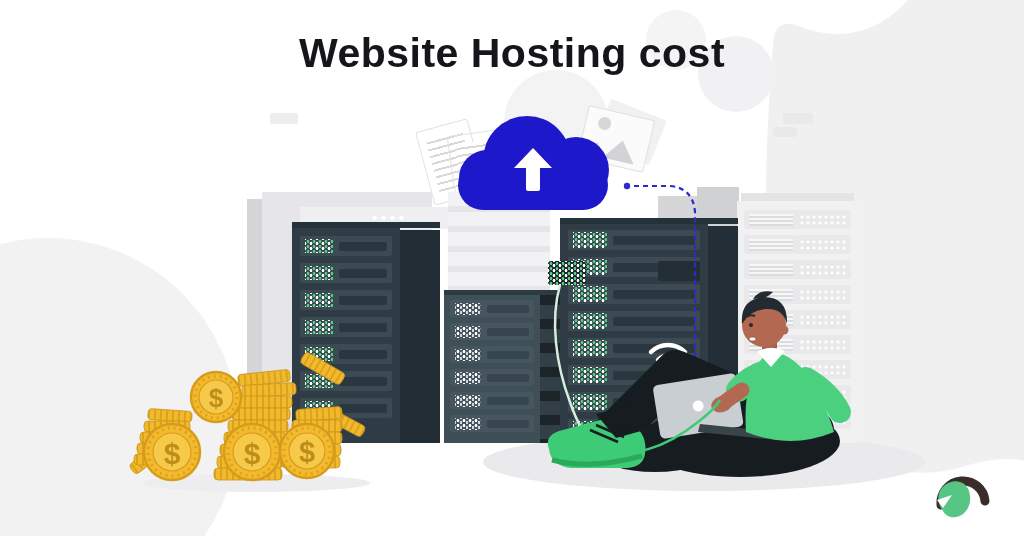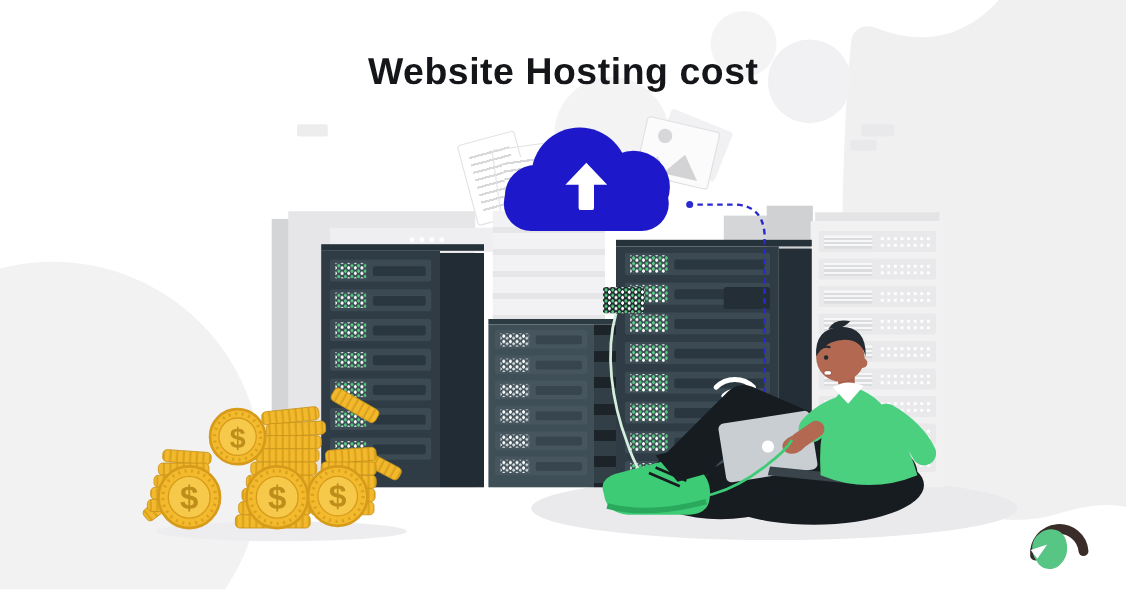--- a/index.html
+++ b/index.html
@@ -1,21 +1,21 @@
 <!DOCTYPE html>
 <html><head>
 <meta charset="utf-8">
 <style>
   html,body{margin:0;padding:0;background:#fff;}
   #stage{position:relative;width:1024px;height:536px;background:#ffffff;overflow:hidden;
          font-family:"Liberation Sans",sans-serif;}
   .abs{position:absolute;}
   
   #title{position:absolute;left:0;right:0;top:30px;text-align:center;
-         font-size:34px;font-weight:800;letter-spacing:.5px;color:#14161a;margin:16px;}
+         font-size:41px;font-weight:800;letter-spacing:.5px;color:#14161a;margin:0;}
   
   .doc{position:absolute;background:#fff;border:1px solid #e2e2e4;border-radius:3px;
        background-clip:content-box;padding:9px 7px;
        background-image:repeating-linear-gradient(to bottom,transparent 0 5px,#d8d8da 5px 7px);}
   #doc1{left:424px;top:124px;width:38px;height:56px;transform:rotate(-15deg);}
   #doc2{left:452px;top:132px;width:42px;height:60px;transform:rotate(-8deg);}
   #imgback{left:600px;top:108px;width:60px;height:48px;background:#f1f1f3;transform:rotate(22deg);border-radius:3px;}
   #imgicon{left:582px;top:112px;width:66px;height:52px;background:#fbfbfc;border:1px solid #e0e0e2;
            transform:rotate(13deg);border-radius:3px;}
   #imgicon .sun{position:absolute;left:12px;top:7px;width:13px;height:13px;border-radius:50%;background:#d7d7d9;}

